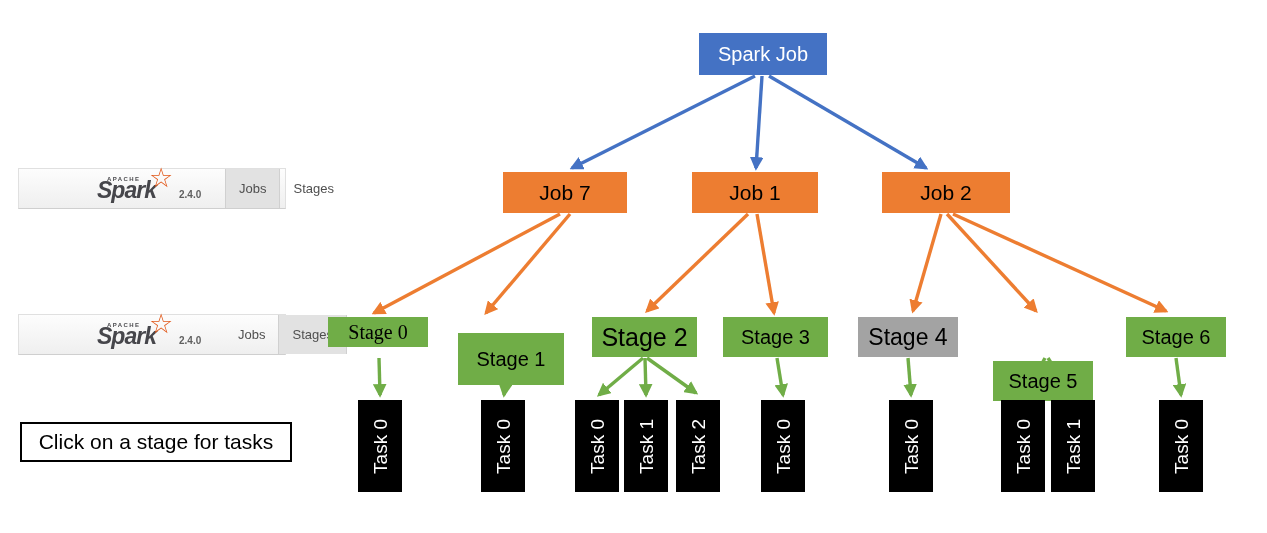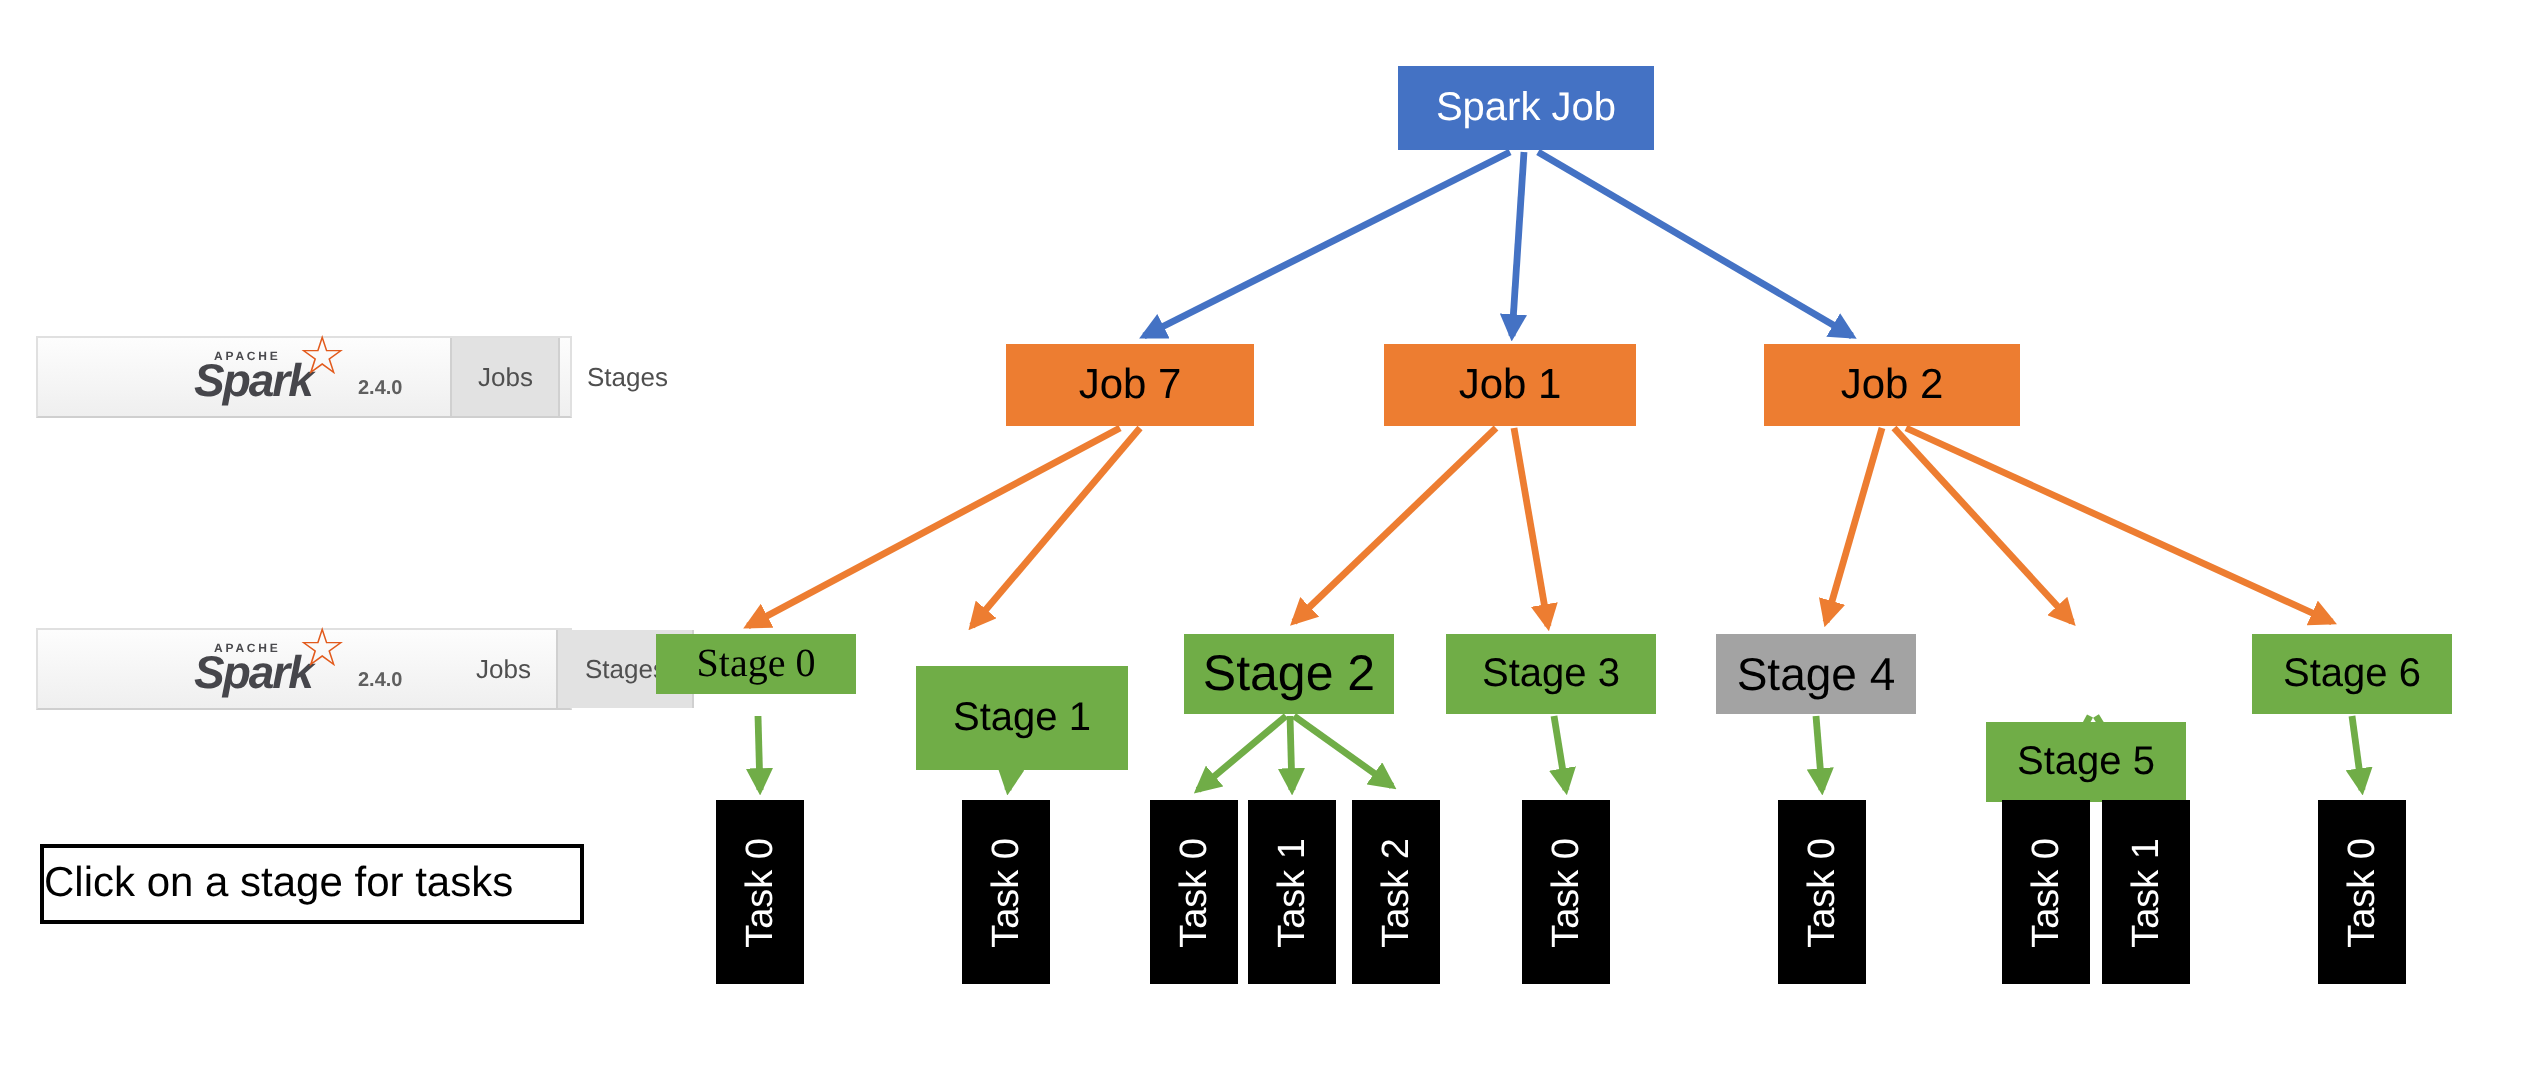--- a/index.html
+++ b/index.html
@@ -22,21 +22,21 @@
   .spark-name{position:absolute;left:0px;top:8px;font-size:23px;font-weight:bold;
     font-style:italic;color:#46464b;letter-spacing:-1px;}
   .star{position:absolute;left:52px;top:-4px;font-size:27px;color:#e25a1c;line-height:1;}
   .version{position:absolute;left:82px;top:20px;font-size:10px;font-weight:bold;color:#5f5f5f;}
   .nav-tabs{margin-left:auto;display:flex;align-items:stretch;}
   .tab{display:flex;align-items:center;padding:0 13px;font-size:13px;color:#4f4f4f;cursor:default;}
   .tab.active{background:#e2e2e2;border-left:1px solid #d0d0d0;border-right:1px solid #d0d0d0;}
   
   .caption-box{
     position:absolute;left:20px;top:422px;width:272px;height:40px;
-    border:2px solid #000;background:#fff;display:flex;align-items:center;
+    border:2px solid #000;background:#fff;display:flex;align-items:center;justify-content:center;
     font-size:21px;color:#000;box-sizing:border-box;
   }
   
   #edges-layer{position:absolute;left:0;top:0;pointer-events:none;}
   .node{
     position:absolute;display:flex;align-items:center;justify-content:center;
     white-space:nowrap;line-height:1;
   }
   .node.vertical span{writing-mode:vertical-rl;transform:rotate(180deg);}
 </style>

